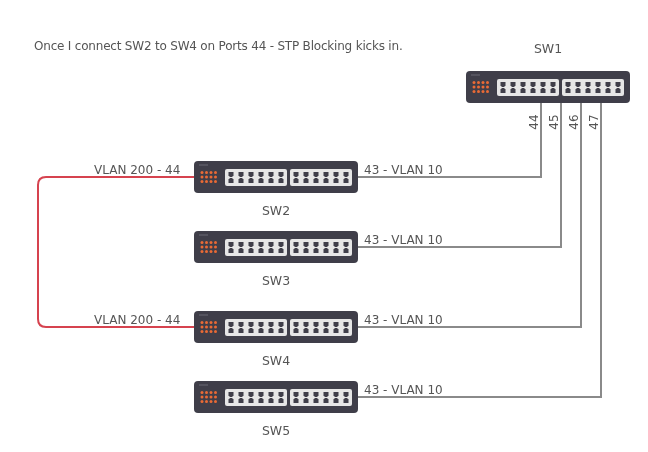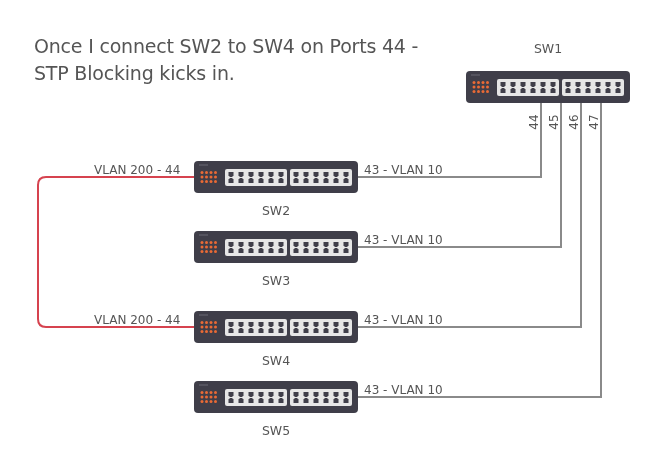--- a/index.html
+++ b/index.html
@@ -1,20 +1,20 @@
 <!DOCTYPE html>
 <html><head>
 <meta charset="utf-8">
 <style>
   html, body { margin: 0; padding: 0; background: #ffffff; }
   body { width: 648px; height: 452px; position: relative; overflow: hidden;
          font-family: "DejaVu Sans", sans-serif; color: #4a4a4a; }
   #canvas { position: absolute; left: 0; top: 0; }
   .caption { position: absolute; left: 34px; top: 33px; width: 400px;
-             font-size: 19px; line-height: 27px; color: #555555; letter-spacing: -0.2px; }
+             font-size: 12px; line-height: 27px; color: #555555; letter-spacing: -0.2px; }
   .sw-label { font-size: 12.5px; fill: #555555; }
   .link-label { font-size: 12px; fill: #555555; }
   .port-label { font-size: 12px; fill: #555555; }
 </style>
 </head>
 <body>
 
 <div class="caption">Once I connect SW2 to SW4 on Ports 44 - STP Blocking kicks in.</div>
 
 <svg id="canvas" width="648" height="452">

